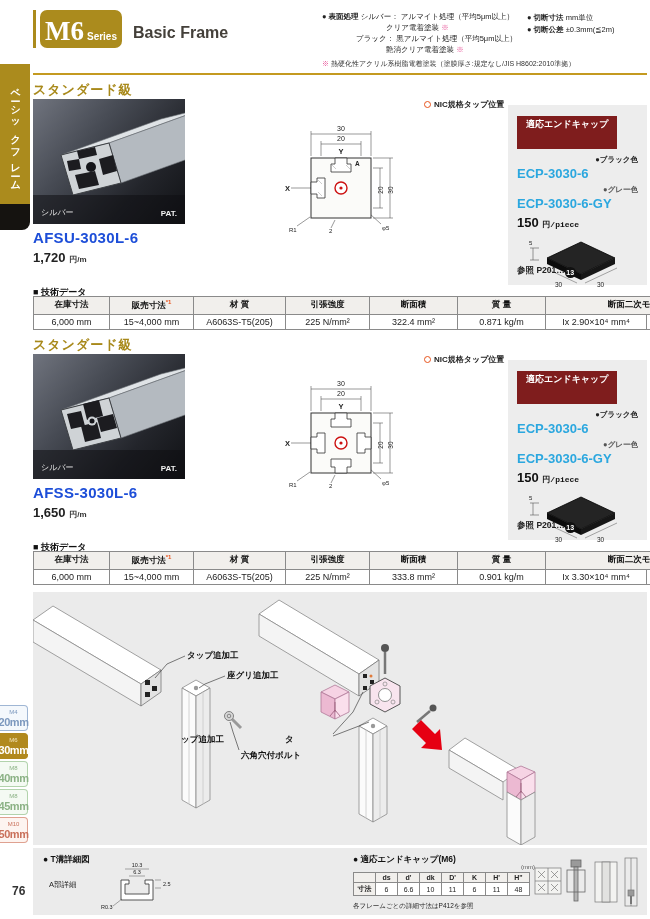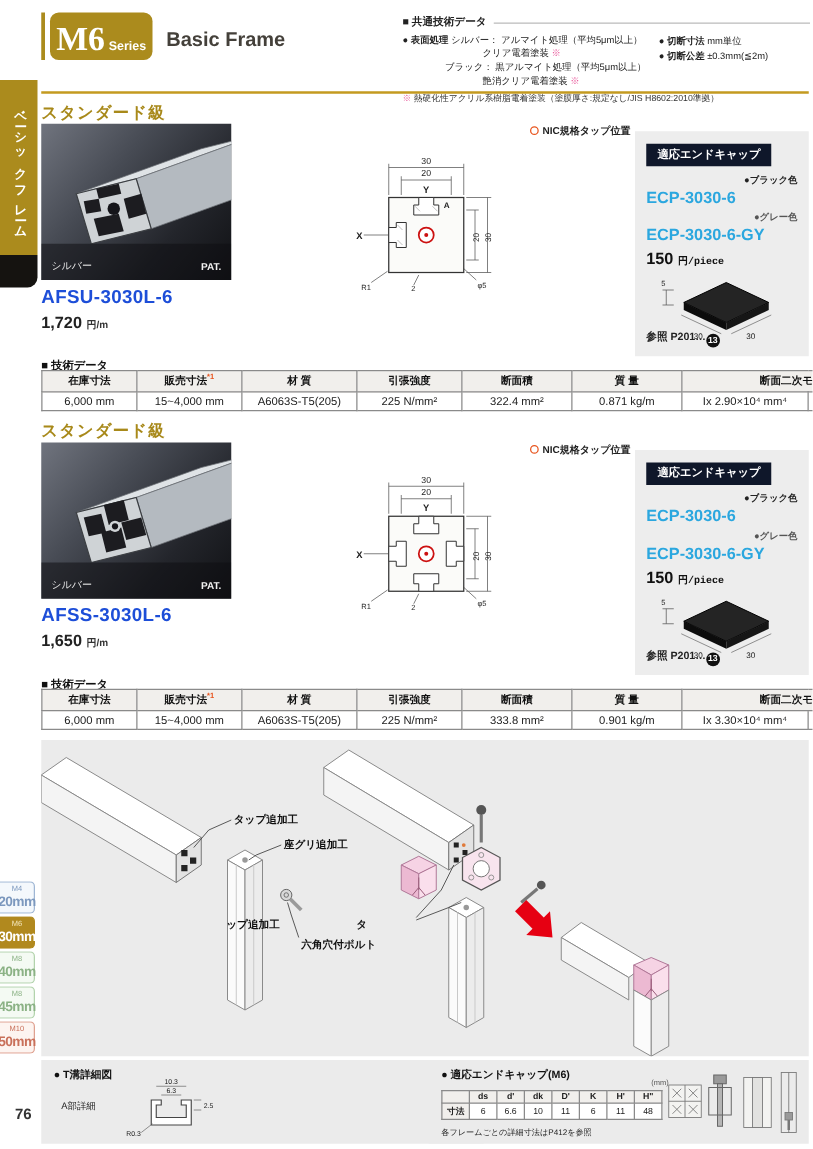--- a/index.html
+++ b/index.html
@@ -60,22 +60,22 @@
   .photo .ph-pat { right:8px; font-weight:bold; color:#f2f2f2; }
   .p-code { position:absolute; left:33px; font-size:15px; font-weight:bold; color:#1d4ed8; letter-spacing:0.3px; }
   .p-price { position:absolute; left:33px; font-size:13px; font-weight:bold; color:#222; }
   .p-price .unit { font-size:8px; font-weight:bold; color:#333; }
   .xsec { position:absolute; left:283px; width:125px; height:115px; }
   .nic { position:absolute; left:424px; font-size:8px; font-weight:bold; color:#222; }
   .nic .ring { display:inline-block; width:7px; height:7px; border:1.5px solid #e8541d; border-radius:50%;
     vertical-align:-1px; margin-right:3px; }
 
   .endcap { position:absolute; left:508px; width:139px; height:180px; background:#ededed; padding:8px 9px; }
-  .ec-badge { display:inline-block; background:#0f172a; color:#fff; font-size:9px; font-weight:bold;
-    padding:2px 9px 3px; margin-bottom:6px; }
+  .ec-badge { display:inline-block; background:#7f1d1d; color:#fff; font-size:9px; font-weight:bold;
+    padding:2px 9px 18px; margin-bottom:6px; }
   .ec-collabel { font-size:7.5px; font-weight:bold; color:#222;text-align:right; }
   .ec-collabel.gray { color:#555; }
   .ec-code { font-size:13px; font-weight:bold; color:#2ba7df; margin:1px 0 4px; }
   .ec-price { font-size:13px; font-weight:bold; color:#111; margin-top:1px; }
   .ec-price .unit { font-size:8px;font-family:Liberation Mono, monospace; }
   .ec-ref { position:absolute; left:9px; bottom:7px; font-size:8.5px; font-weight:bold; color:#222; }
   .circ-num { display:inline-block; width:11px; height:11px; border-radius:50%; background:#111; color:#fff;
     font-size:7px; font-weight:bold; text-align:center; line-height:11px; vertical-align:-2px; }
 
   .tech-label { position:absolute; left:33px; font-size:9px; font-weight:bold; color:#111; }
@@ -140,24 +140,20 @@
   <div class="page-num">76</div>
 
   <div class="m6-sliver"></div>
   <div class="m6-block">
     <span class="big">M6</span>
     <span class="small">Series</span>
   </div>
   <div class="basic-title">Basic Frame</div>
 
   <div class="common">
-    <div class="cd-head">
-      <span>■ 共通技術データ</span>
-      <span class="line"></span>
-    </div>
     <div class="cd-cols">
       <div class="cd-left">
         <div>
           <span class="lbl-b">● 表面処理</span>
           <span>シルバー：</span>
           <span>アルマイト処理（平均5μm以上）</span>
         </div>
         <div class="indent2">
           <span>クリア電着塗装</span>
           <span class="pink">※</span>

